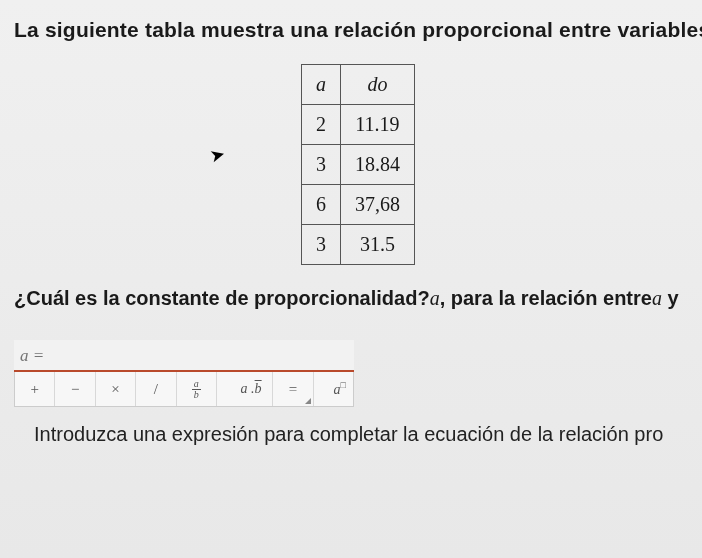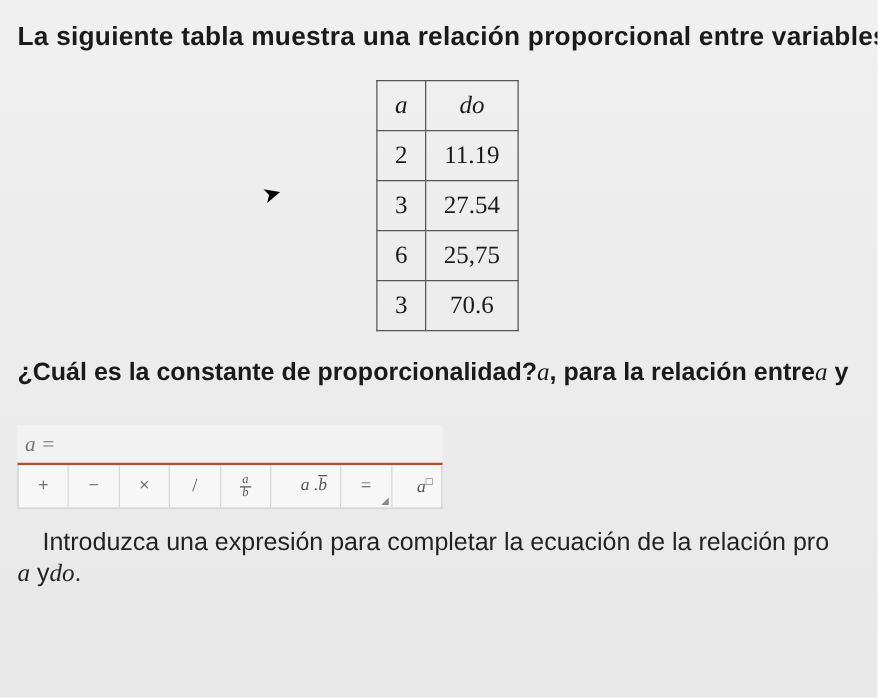--- a/index.html
+++ b/index.html
@@ -152,29 +152,29 @@
           <tr>
         <th>a</th>
         <th>do</th>
       </tr>
       <tr>
         <td>2</td>
         <td>11.19</td>
       </tr>
       <tr>
         <td>3</td>
-        <td>27.54</td>
+        <td>18.84</td>
       </tr>
       <tr>
         <td>6</td>
-        <td>25,75</td>
+        <td>37,68</td>
       </tr>
       <tr>
         <td>3</td>
-        <td>70.6</td>
+        <td>31.5</td>
       </tr>
     </tbody>
       </table>
   </div>
 
   <div class="question">
     <span>¿Cuál es la constante de proporcionalidad?</span><span class="mathvar">a</span><span>, para la relación entre</span><span class="mathvar">a</span><span> y</span>
   </div>
 
   <div class="answer-area">
@@ -202,18 +202,15 @@
       </div>
       <div class="btn">
         <span class="mixed">
           <span>a</span><span class="sup">□</span>
         </span>
       </div>
     </div>
   </div>
 
   <div class="instr">Introduzca una expresión para completar la ecuación de la relación pro</div>
-  <div class="instr2">
-    <span>a</span><span style="font-style:normal;font-family:Arial,sans-serif"> y</span><span>do</span><span style="font-style:normal;font-family:Arial,sans-serif">.</span>
-  </div>
 </div>
 
 <div class="cursor-arrow">➤</div>
 
 </body></html>

